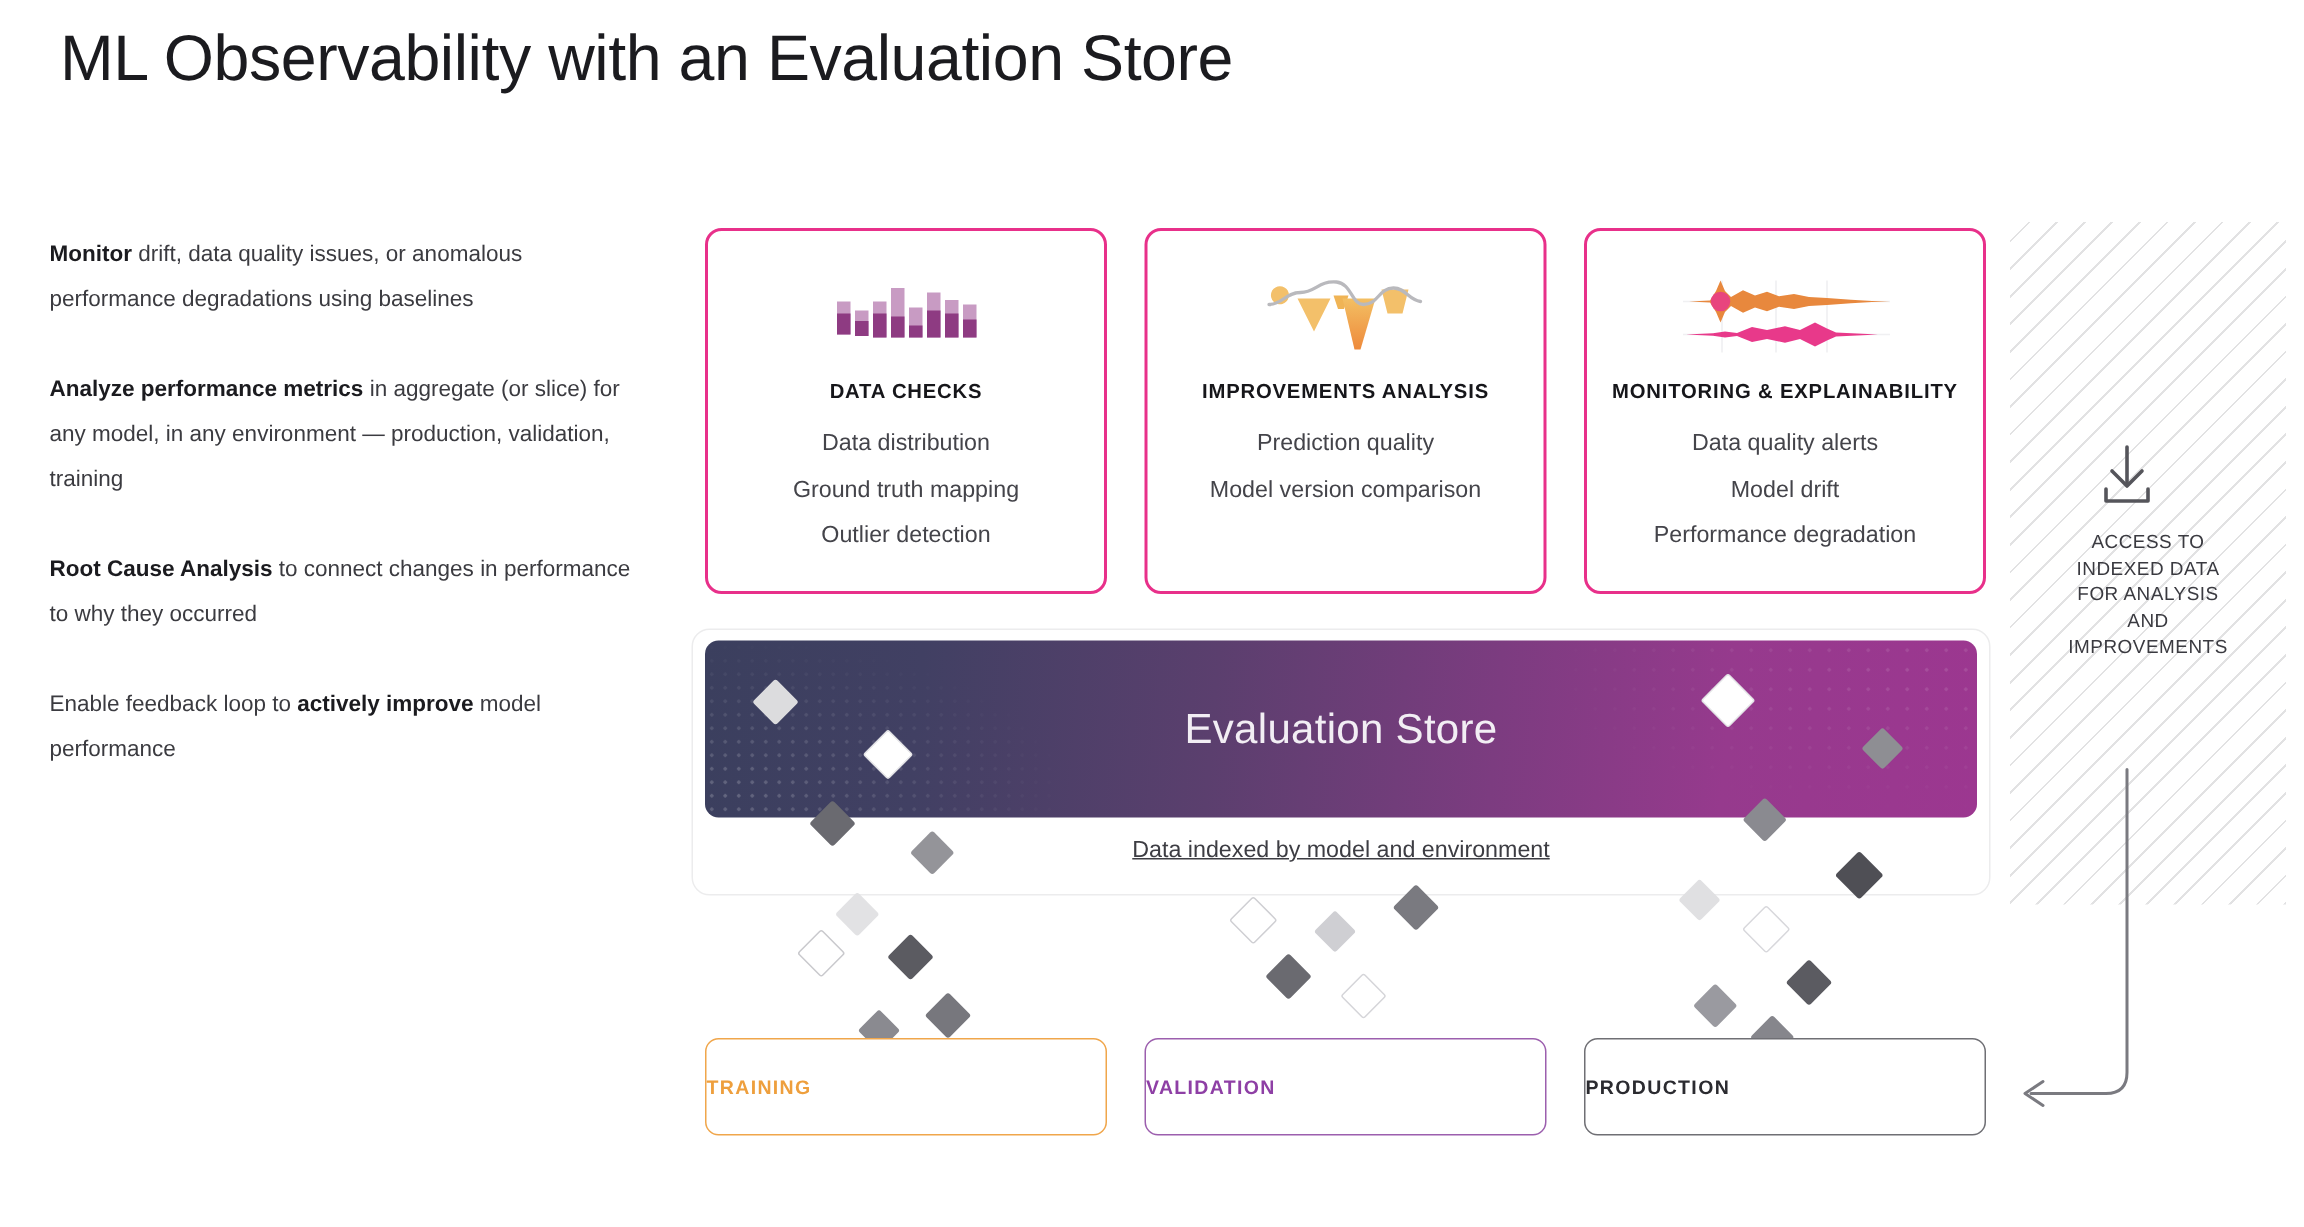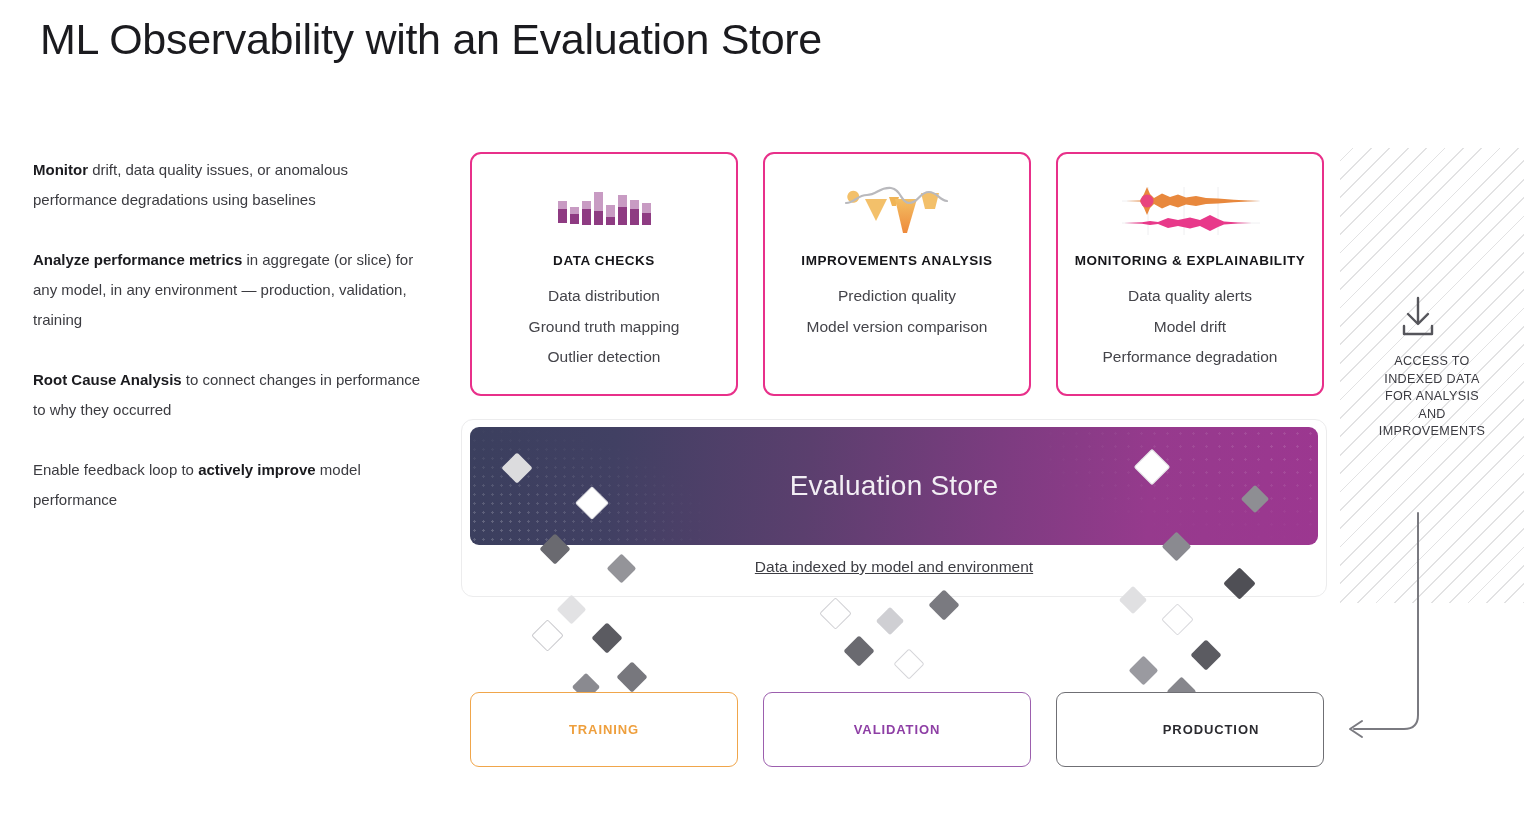--- a/index.html
+++ b/index.html
@@ -99,30 +99,30 @@
     text-align:center;font-size:15.5px;color:#3d3d43;text-decoration:underline;
   }
 
   
   #env-row{
     position:absolute;left:470px;top:692px;
     width:854px;height:75px;
     display:flex;justify-content:space-between;
   }
   .env-box{
-    width:268px;height:75px;box-sizing:border-box;
+    width:268px;height:65px;box-sizing:border-box;
     border-radius:9px;background:#fff;
-    display:flex;align-items:center;justify-content:center;
+    display:flex;align-items:center;justify-content:flex-start;
   }
   .env-label{font-size:13px;font-weight:700;letter-spacing:0.9px;}
   .env-training{border:1.8px solid #f0a64b;}
   .env-training .env-label{color:#ee9f3d;}
   .env-validation{border:1.8px solid #9c5fae;}
   .env-validation .env-label{color:#8e3fa5;}
-  .env-production{border:1.8px solid #6f6f74;padding-left:42px;}
+  .env-production{border:1.8px solid #6f6f74;}
   .env-production .env-label{color:#2b2b30;}
 
   
   .dia{position:absolute;transform:rotate(45deg);border-radius:2px;}
 
   
   #access-panel{
     position:absolute;left:1340px;top:148px;
     width:184px;height:455px;
     background-color:#ffffff;

